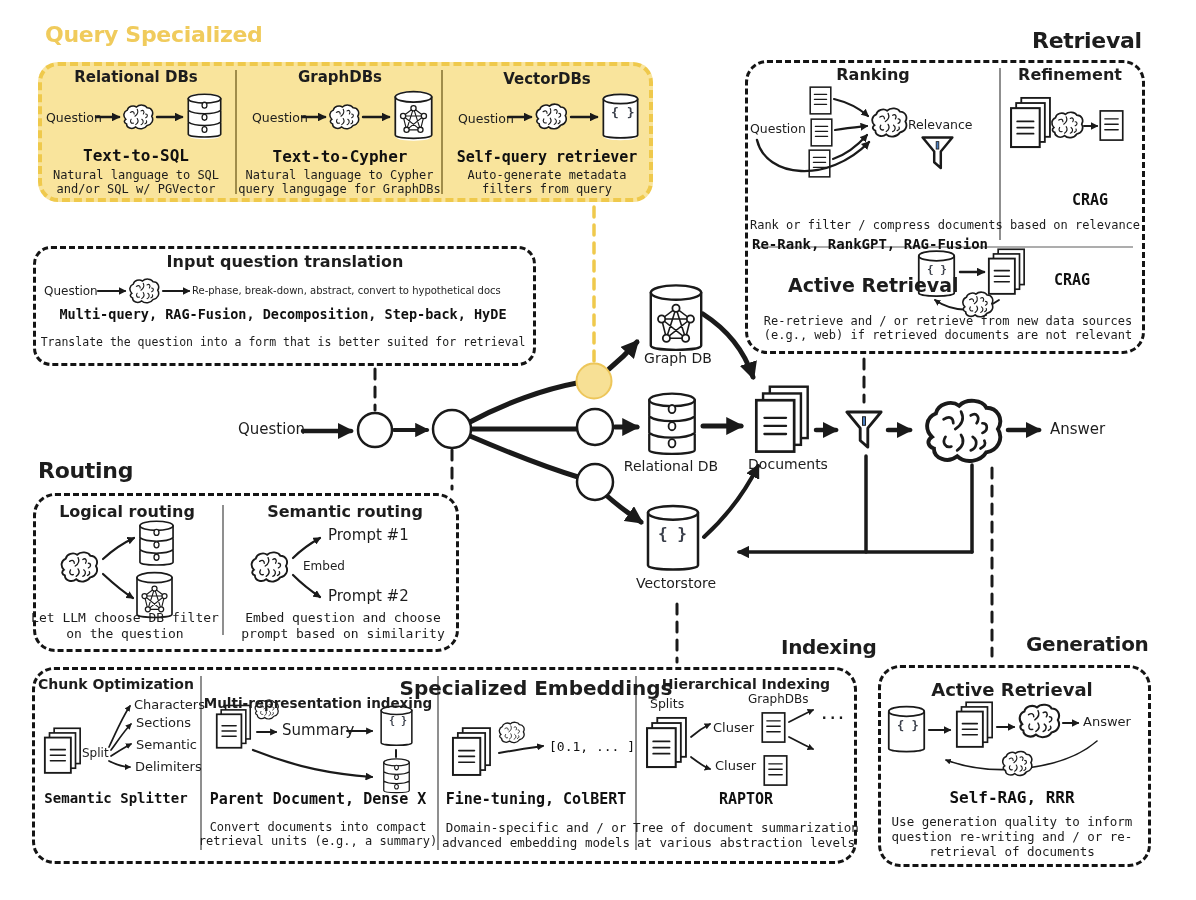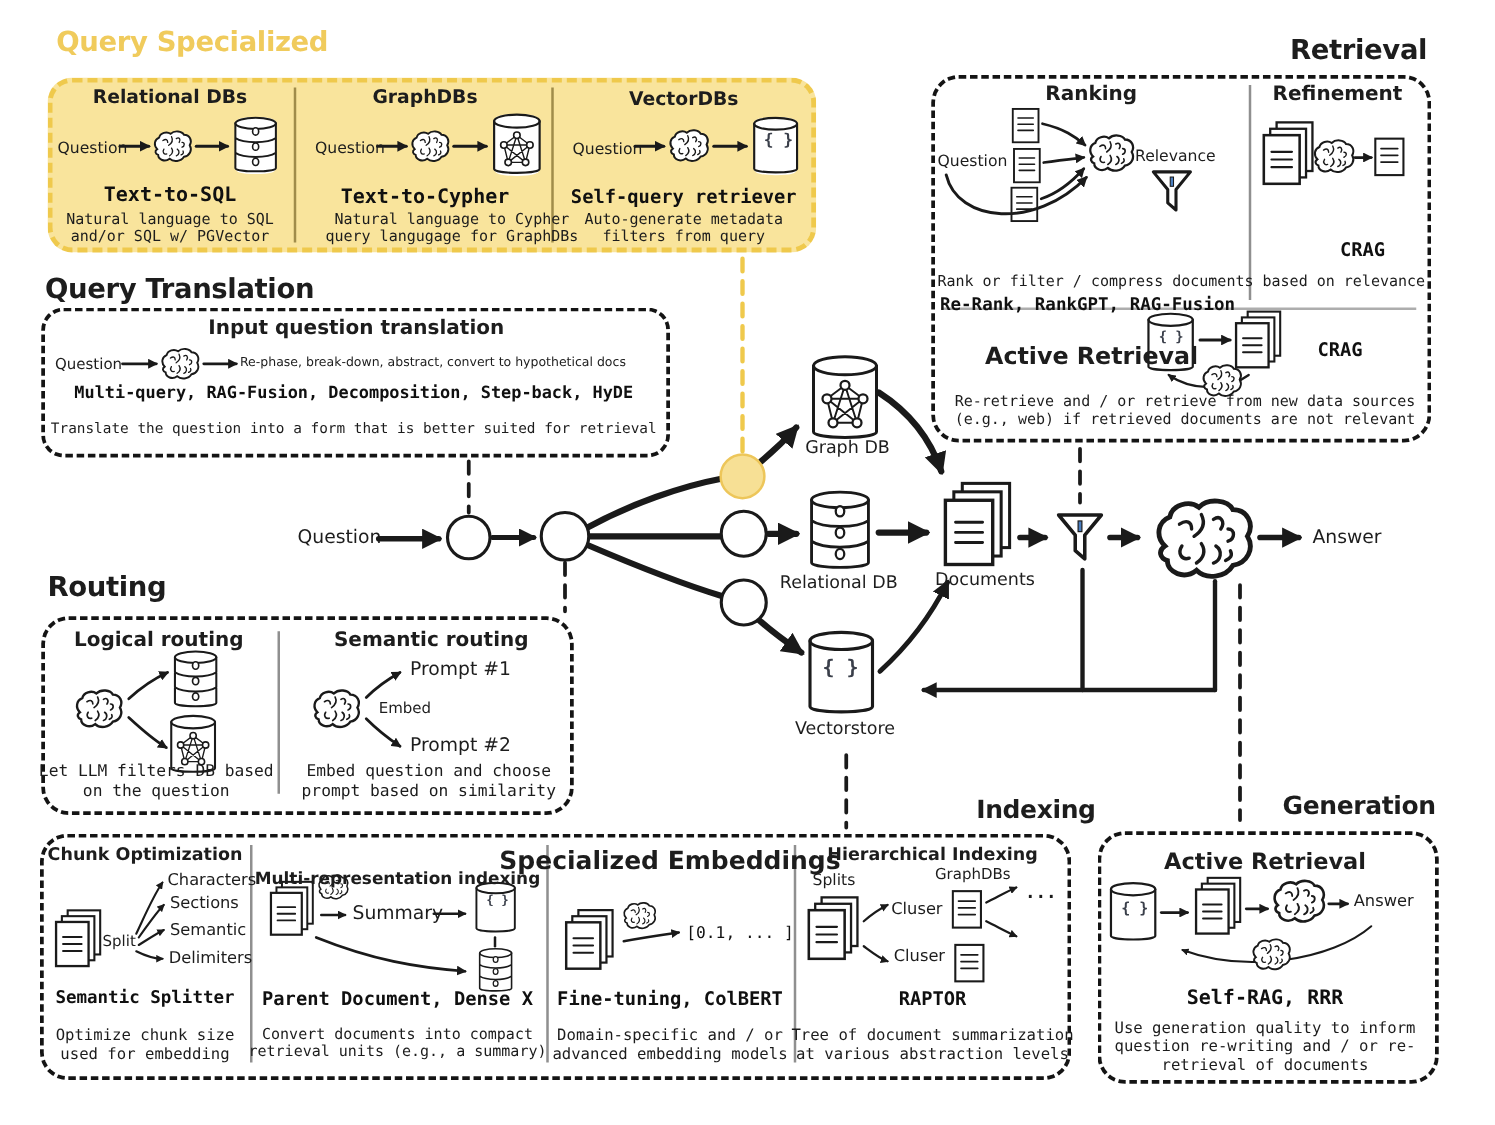--- a/index.html
+++ b/index.html
@@ -222,36 +222,35 @@
   <div class="vdiv" style="left:441px;top:70px;height:124px;z-index:2;background:#a08c4a;"></div>
   <div class="vdiv" style="left:999px;top:68px;height:172px;z-index:2;"></div>
   <div class="hdiv" style="left:753px;top:246px;width:380px;z-index:2;"></div>
   <div class="vdiv" style="left:222px;top:505px;height:130px;z-index:2;"></div>
   <div class="vdiv" style="left:200px;top:676px;height:174px;z-index:2;"></div>
   <div class="vdiv" style="left:437px;top:676px;height:174px;z-index:2;"></div>
   <div class="vdiv" style="left:635px;top:676px;height:174px;z-index:2;"></div>
 
   <div class="abs hw bigtitle" style="left:45px;top:22px;color:#F0CB5C;z-index:3;">Query Specialized</div>
   <div class="abs hw bigtitle" style="left:1032px;top:28px;z-index:3;">Retrieval</div>
-  <div class="abs hw bigtitle" style="left:36px;top:219px;z-index:3;">Query Translation</div>
   <div class="abs hw bigtitle" style="left:38px;top:458px;z-index:3;">Routing</div>
   <div class="abs hw medtitle" style="left:781px;top:635px;z-index:3;">Indexing</div>
   <div class="abs hw medtitle" style="left:1026px;top:632px;z-index:3;">Generation</div>
 
   <div class="abs hw boxhead ctr" style="left:136px;top:68px;z-index:3;">Relational DBs</div>
   <div class="abs hw boxhead ctr" style="left:340px;top:68px;z-index:3;">GraphDBs</div>
   <div class="abs hw boxhead ctr" style="left:547px;top:70px;z-index:3;">VectorDBs</div>
   <div class="abs hw" style="left:46px;top:110px;font-size:12.5px;z-index:3;">Question</div>
   <div class="abs hw" style="left:252px;top:110px;font-size:12.5px;z-index:3;">Question</div>
   <div class="abs hw" style="left:458px;top:111px;font-size:12.5px;z-index:3;">Question</div>
   <div class="abs tech ctr" style="left:136px;top:146px;font-size:16px;z-index:3;">Text-to-SQL</div>
   <div class="abs tech ctr" style="left:340px;top:147px;font-size:16px;z-index:3;">Text-to-Cypher</div>
   <div class="abs tech ctr" style="left:547px;top:148px;font-size:15px;z-index:3;">Self-query retriever</div>
   <div class="abs cap" style="left:48px;top:168px;width:176px;font-size:12px;z-index:3;">Natural language to SQL and/or SQL w/ PGVector</div>
-  <div class="abs cap" style="left:238px;top:168px;width:203px;font-size:12px;z-index:3;padding-left:22px;">Natural language to Cypher query langugage for GraphDBs</div>
+  <div class="abs cap" style="left:238px;top:168px;width:203px;font-size:12px;z-index:3;">Natural language to Cypher query langugage for GraphDBs</div>
   <div class="abs cap" style="left:462px;top:168px;width:170px;font-size:12px;z-index:3;">Auto-generate metadata filters from query</div>
   <div class="abs braces" style="left:611px;top:105px;font-size:13px;z-index:3;">{ }</div>
 
   <div class="abs hw ctr" style="left:873px;top:65px;font-size:16px;font-weight:bold;z-index:3;">Ranking</div>
   <div class="abs hw ctr" style="left:1070px;top:65px;font-size:16px;font-weight:bold;z-index:3;">Refinement</div>
   <div class="abs hw" style="left:750px;top:121px;font-size:12.5px;z-index:3;">Question</div>
   <div class="abs hw" style="left:908px;top:117px;font-size:12.5px;z-index:3;">Relevance</div>
   <div class="abs tech ctr" style="left:870px;top:191px;font-size:14px;z-index:3;margin-top:45px;">Re-Rank, RankGPT, RAG-Fusion</div>
   <div class="abs tech ctr" style="left:1090px;top:191px;font-size:15px;z-index:3;">CRAG</div>
   <div class="abs cap ctr" style="left:945px;top:218px;font-size:12px;z-index:3;">Rank or filter / compress documents based on relevance</div>
@@ -260,35 +259,34 @@
   <div class="abs cap" style="left:753px;top:314px;width:390px;font-size:12px;z-index:3;">Re-retrieve and / or retrieve from new data sources (e.g., web) if retrieved documents are not relevant</div>
   <div class="abs braces" style="left:927px;top:263px;font-size:11px;z-index:3;">{ }</div>
 
   <div class="abs hw ctr" style="left:285px;top:252px;font-size:16px;font-weight:bold;z-index:3;">Input question translation</div>
   <div class="abs hw" style="left:44px;top:284px;font-size:12px;z-index:3;">Question</div>
   <div class="abs hw" style="left:192px;top:285px;font-size:10px;white-space:nowrap;z-index:3;">Re-phase, break-down, abstract, convert to hypothetical docs</div>
   <div class="abs tech ctr" style="left:283px;top:306px;font-size:13.5px;z-index:3;">Multi-query, RAG-Fusion, Decomposition, Step-back, HyDE</div>
   <div class="abs cap ctr" style="left:283px;top:336px;font-size:11.5px;z-index:3;">Translate the question into a form that is better suited for retrieval</div>
 
   <div class="abs hw ctr" style="left:127px;top:502px;font-size:16px;font-weight:bold;z-index:3;">Logical routing</div>
-  <div class="abs cap" style="left:31px;top:610px;width:188px;font-size:13px;z-index:3;">Let LLM filters DB based on the question</div>
+  <div class="abs cap" style="left:31px;top:610px;width:188px;font-size:13px;z-index:3;">Let LLM choose DB filter on the question</div>
   <div class="abs hw ctr" style="left:345px;top:502px;font-size:16px;font-weight:bold;z-index:3;">Semantic routing</div>
   <div class="abs hw" style="left:303px;top:559px;font-size:12px;z-index:3;">Embed</div>
   <div class="abs hw" style="left:328px;top:526px;font-size:15px;z-index:3;">Prompt #1</div>
   <div class="abs hw" style="left:328px;top:587px;font-size:15px;z-index:3;">Prompt #2</div>
   <div class="abs cap" style="left:238px;top:610px;width:210px;font-size:13px;z-index:3;">Embed question and choose prompt based on similarity</div>
 
   <div class="abs hw ctr" style="left:116px;top:676px;font-size:14px;font-weight:bold;z-index:3;">Chunk Optimization</div>
   <div class="abs hw" style="left:82px;top:746px;font-size:12px;z-index:3;">Split</div>
   <div class="abs hw" style="left:134px;top:697px;font-size:13px;z-index:3;">Characters</div>
   <div class="abs hw" style="left:136px;top:715px;font-size:13px;z-index:3;">Sections</div>
   <div class="abs hw" style="left:136px;top:737px;font-size:13px;z-index:3;">Semantic</div>
   <div class="abs hw" style="left:135px;top:759px;font-size:13px;z-index:3;">Delimiters</div>
   <div class="abs tech ctr" style="left:116px;top:790px;font-size:14px;z-index:3;">Semantic Splitter</div>
-  <div class="abs cap" style="left:41px;top:820px;width:150px;font-size:12.5px;z-index:3;">Optimize chunk size used for embedding</div>
 
   <div class="abs hw ctr" style="left:318px;top:676px;font-size:13.5px;font-weight:bold;z-index:3;margin-top:19px;">Multi-representation indexing</div>
   <div class="abs hw" style="left:282px;top:721px;font-size:15px;z-index:3;">Summary</div>
   <div class="abs tech ctr" style="left:318px;top:790px;font-size:15px;z-index:3;">Parent Document, Dense X</div>
   <div class="abs cap" style="left:193px;top:820px;width:250px;font-size:12px;z-index:3;">Convert documents into compact retrieval units (e.g., a summary)</div>
   <div class="abs braces" style="left:389px;top:715px;font-size:10px;z-index:3;">{ }</div>
 
   <div class="abs hw ctr" style="left:536px;top:676px;font-size:20px;font-weight:bold;z-index:3;">Specialized Embeddings</div>
   <div class="abs mono" style="left:549px;top:739px;font-size:13px;color:#111;z-index:3;">[0.1, ... ]</div>
   <div class="abs tech ctr" style="left:536px;top:790px;font-size:15px;z-index:3;">Fine-tuning, ColBERT</div>

